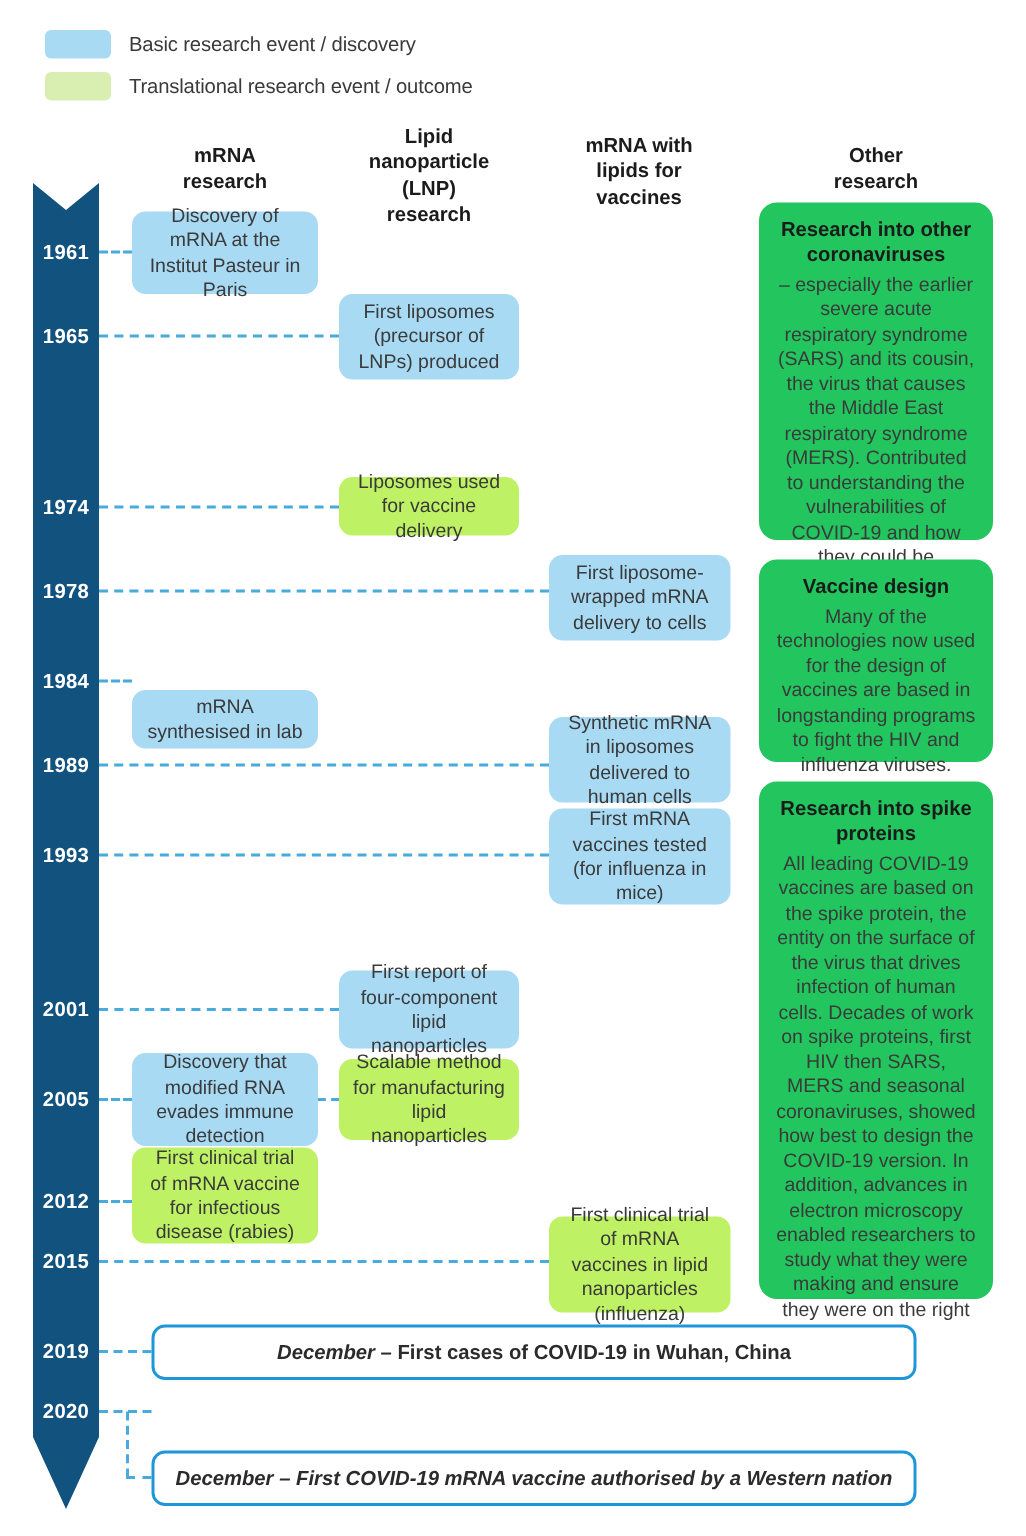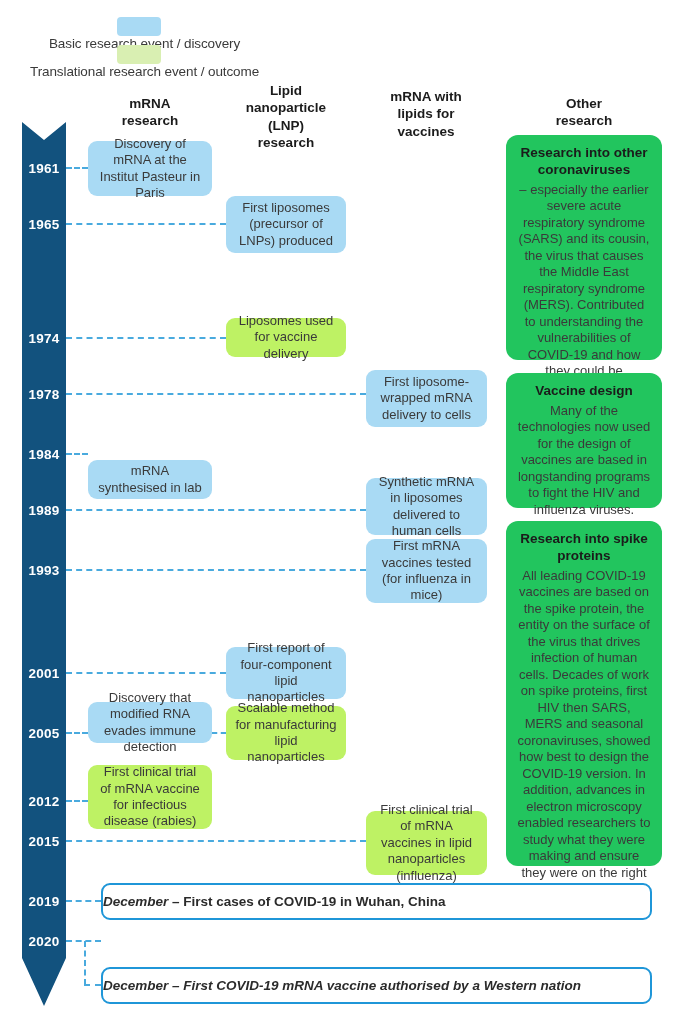--- a/index.html
+++ b/index.html
@@ -8,21 +8,21 @@
     font-family:"Liberation Sans","DejaVu Sans",sans-serif;
     color:#333333;
   }
   #card{
     position:absolute;left:0;top:0;width:684px;height:1024px;
     background:#ffffff;border-radius:26px;overflow:hidden;
   }
 
   
   #legend{position:absolute;left:30px;top:17px;}
-  .legend-row{display:flex;align-items:center;height:25px;margin-bottom:3px;flex-direction:column;}
+  .legend-row{display:flex;align-items:center;height:25px;margin-bottom:3px;}
   .legend-swatch{width:44px;height:19px;border-radius:4px;margin-right:12px;flex:0 0 auto;}
   .legend-label{font-size:13.5px;color:#3a3a3a;letter-spacing:-0.1px;white-space:nowrap;}
 
   
   .col-head{
     position:absolute;text-align:center;font-weight:bold;font-size:13.5px;
     color:#1b1b1b;line-height:1.28;
   }
 
   
@@ -60,22 +60,22 @@
   
   .panel{
     position:absolute;background:#22c55e;border-radius:12px;box-sizing:border-box;
     padding:10px 11px;text-align:center;z-index:3;
   }
   .panel-title{font-weight:bold;font-size:13.5px;color:#1b1b1b;line-height:1.25;margin-bottom:3px;}
   .panel-body{font-size:13px;color:#3a3a3a;line-height:1.27;}
 
   
   .wide{
-    position:absolute;left:101px;width:551px;box-sizing:border-box;
-    border-radius:9px;display:flex;align-items:center;justify-content:flex-start;
+    position:absolute;left:101px;width:510px;box-sizing:border-box;
+    border-radius:9px;display:flex;align-items:center;justify-content:center;
     text-align:center;font-size:13.5px;z-index:3;
   }
   .wide.outline{background:#ffffff;border:2px solid #1f96d8;font-weight:bold;color:#2b2b2b;}
   .wide.green{background:#d9efb2;color:#3a3a3a;}
   .wide em{font-style:italic;}
 </style>
 </head>
 <body>
 
 <div id="card">
@@ -138,21 +138,21 @@
   <div class="box basic" style="left:366px;top:370px;width:121px;height:57px;">First liposome-wrapped mRNA delivery to cells</div>
 
   <div class="box basic" style="left:88px;top:436px;width:124px;height:39px;margin-top:24px;">mRNA synthesised in lab</div>
 
   <div class="box basic" style="left:366px;top:478px;width:121px;height:57px;">Synthetic mRNA in liposomes delivered to human cells</div>
 
   <div class="box basic" style="left:366px;top:539px;width:121px;height:64px;">First mRNA vaccines tested (for influenza in mice)</div>
 
   <div class="box basic" style="left:226px;top:647px;width:120px;height:52px;">First report of four-component lipid nanoparticles</div>
 
-  <div class="box basic" style="left:88px;top:702px;width:124px;height:41px;">Discovery that modified RNA evades immune detection</div>
+  <div class="box basic" style="left:88px;top:702px;width:124px;height:62px;">Discovery that modified RNA evades immune detection</div>
 
   <div class="box trans" style="left:226px;top:706px;width:120px;height:54px;">Scalable method for manufacturing lipid nanoparticles</div>
 
   <div class="box trans" style="left:88px;top:765px;width:124px;height:64px;">First clinical trial of mRNA vaccine for infectious disease (rabies)</div>
 
   <div class="box trans" style="left:366px;top:811px;width:121px;height:64px;">First clinical trial of mRNA vaccines in lipid nanoparticles (influenza)</div>
 
   <div class="panel" style="left:506px;top:135px;width:156px;height:225px;">
     <div class="panel-title">Research into other coronaviruses</div>
     <div class="panel-body">– especially the earlier severe acute respiratory syndrome (SARS) and its cousin, the virus that causes the Middle East respiratory syndrome (MERS). Contributed to understanding the vulnerabilities of COVID-19 and how they could be exploited.</div>

